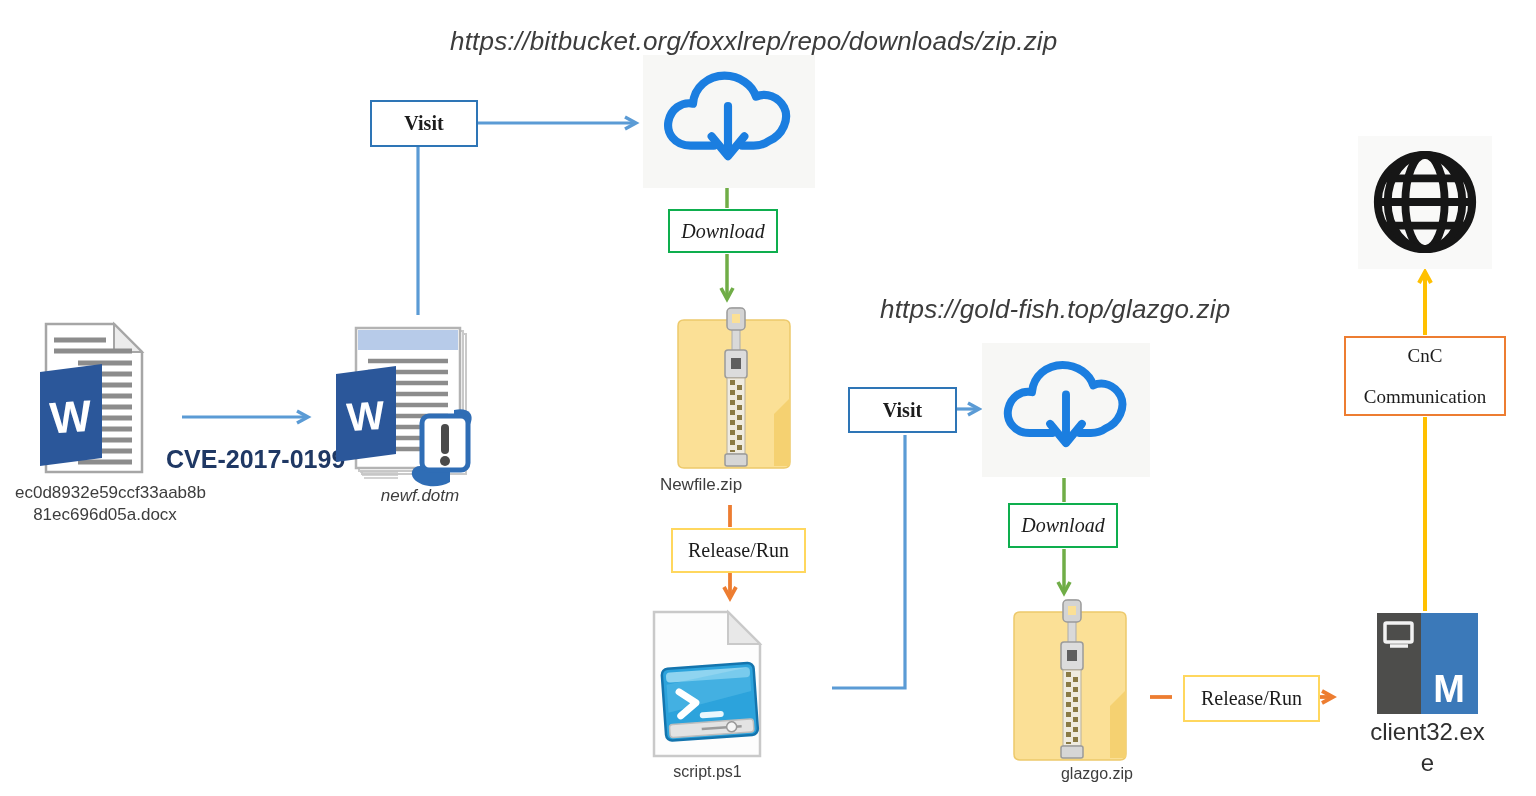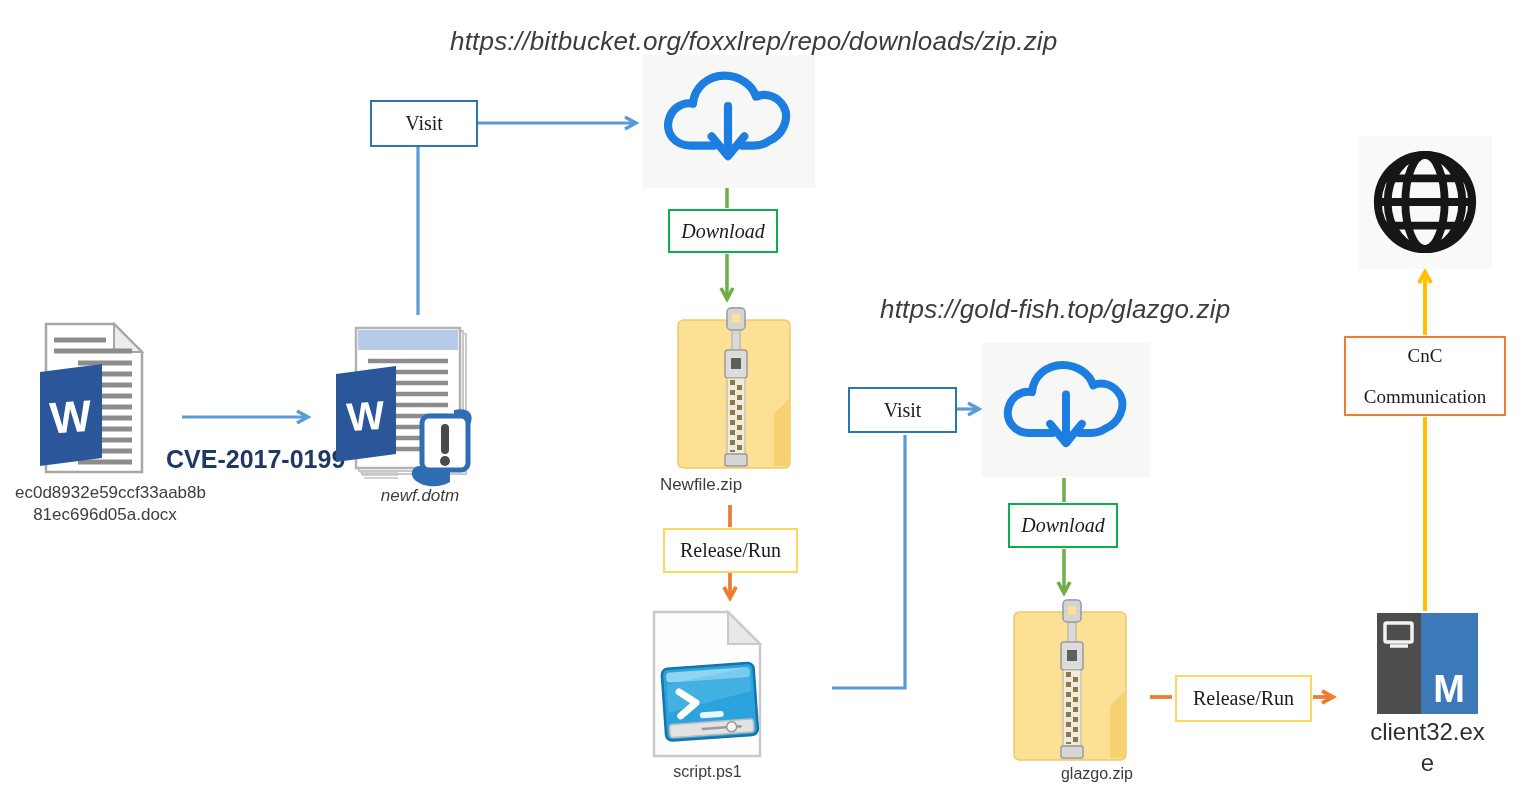--- a/index.html
+++ b/index.html
@@ -2,23 +2,23 @@
 <html><head>
 <meta charset="utf-8">
 <style>
   html,body{margin:0;padding:0;background:#fff;}
   #canvas{position:relative;width:1536px;height:796px;background:#ffffff;overflow:hidden;
           font-family:"Liberation Sans",sans-serif;}
   .abs{position:absolute;}
   .flow-box{position:absolute;background:#fff;display:flex;flex-direction:column;align-items:center;
             justify-content:center;font-family:"Liberation Serif",serif;font-size:20px;color:#1c1c1c;
             text-align:center;box-sizing:border-box;}
-  .b-blue{border:2.5px solid #2E75B6;}
+  .b-blue{border:2.5px solid #2E75B6;font-weight:bold;}
   .b-green{border:2.5px solid #0EAE4E;font-style:italic;}
-  .b-yellow{border:2.5px solid #FFD75E;}
+  .b-yellow{border:2.5px solid #FFD75E;margin-left:8px;}
   .b-orange{border:2.5px solid #ED7D31;}
   .url{position:absolute;font-size:26px;color:#3c3c3c;white-space:nowrap;letter-spacing:.2px;font-style:italic;}
   .cve{position:absolute;font-size:25px;font-weight:600;color:#1F3864;white-space:nowrap;}
   .file-label{position:absolute;font-size:17px;color:#3d3d3d;text-align:center;line-height:1.3;}
   .file-label span{display:block;}
   .client-label{font-size:24px;color:#2f2f2f;}
   .icon-bg{position:absolute;background:#f7f7f5;}
   svg{display:block;}
   #connectors{position:absolute;left:0;top:0;pointer-events:none;}
 </style>

